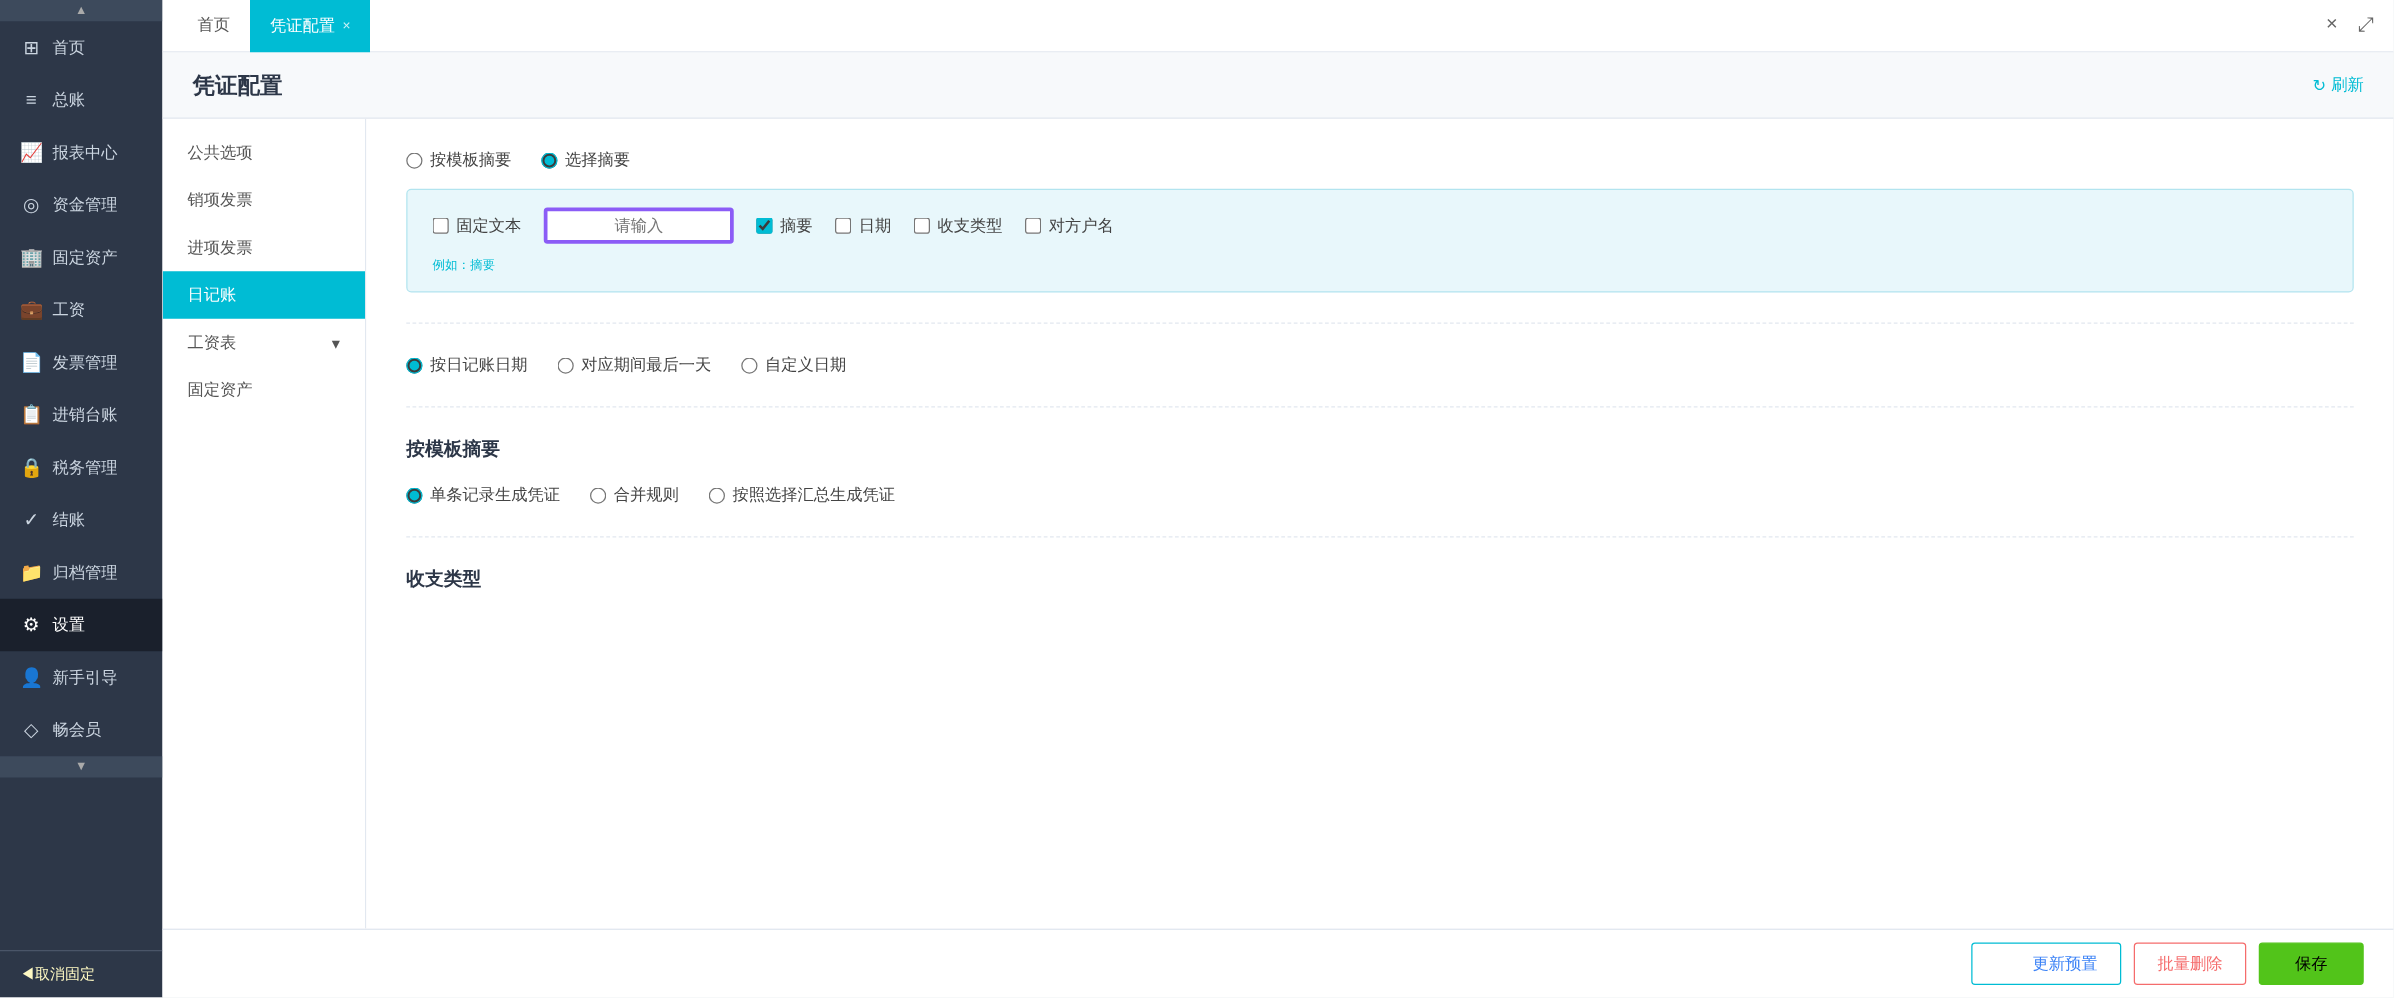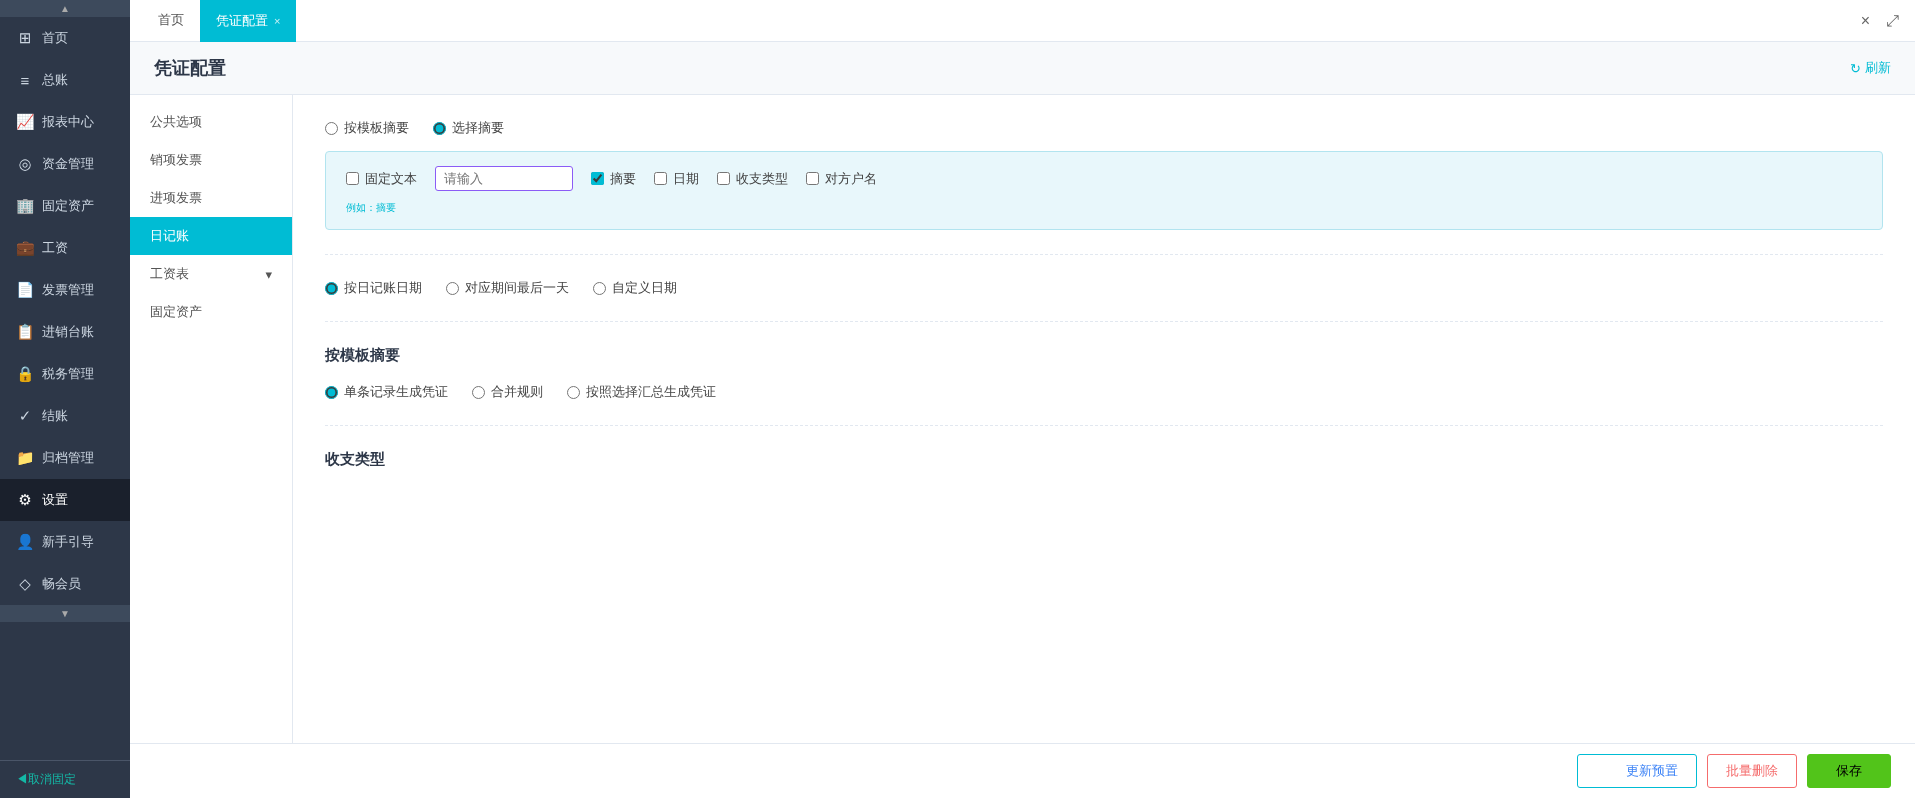--- a/index.html
+++ b/index.html
@@ -25,21 +25,21 @@
       color: #cbd5e0;
       transition: background 0.2s;
     }
     .sidebar-item.active { background: #1a202c; color: #fff; }
     .sidebar-item .icon { font-size: 15px; width: 18px; text-align: center; }
 
     .sidebar-bottom {
       margin-top: auto;
       border-top: 1px solid #4a5568;
       padding: 10px 16px;
-      color: #14b8a6;
+      color: #fef9c3;
       font-size: 12px;
       cursor: pointer;
       display: flex; align-items: center; gap: 6px;
     }
 
     
     .main {
       flex: 1;
       display: flex;
       flex-direction: column;
@@ -184,26 +184,27 @@
       padding: 14px 20px;
       margin-bottom: 8px;
     }
     .summary-options-row {
       display: flex;
       align-items: center;
       gap: 18px;
       flex-wrap: wrap;
     }
     .summary-input {
-      border: 1px solid #8b5cf6;
+      border: 3px solid #8b5cf6;
       border-radius: 3px;
       padding: 4px 8px;
       font-size: 13px;
-      width: 138px;
+      width: 152px;
       color: #aaa;
+      text-align: center;
     }
     .summary-example {
       color: #00bcd4;
       font-size: 10px;
       margin-top: 10px;
     }
 
     
     .bottom-bar {
       background: #fff;

